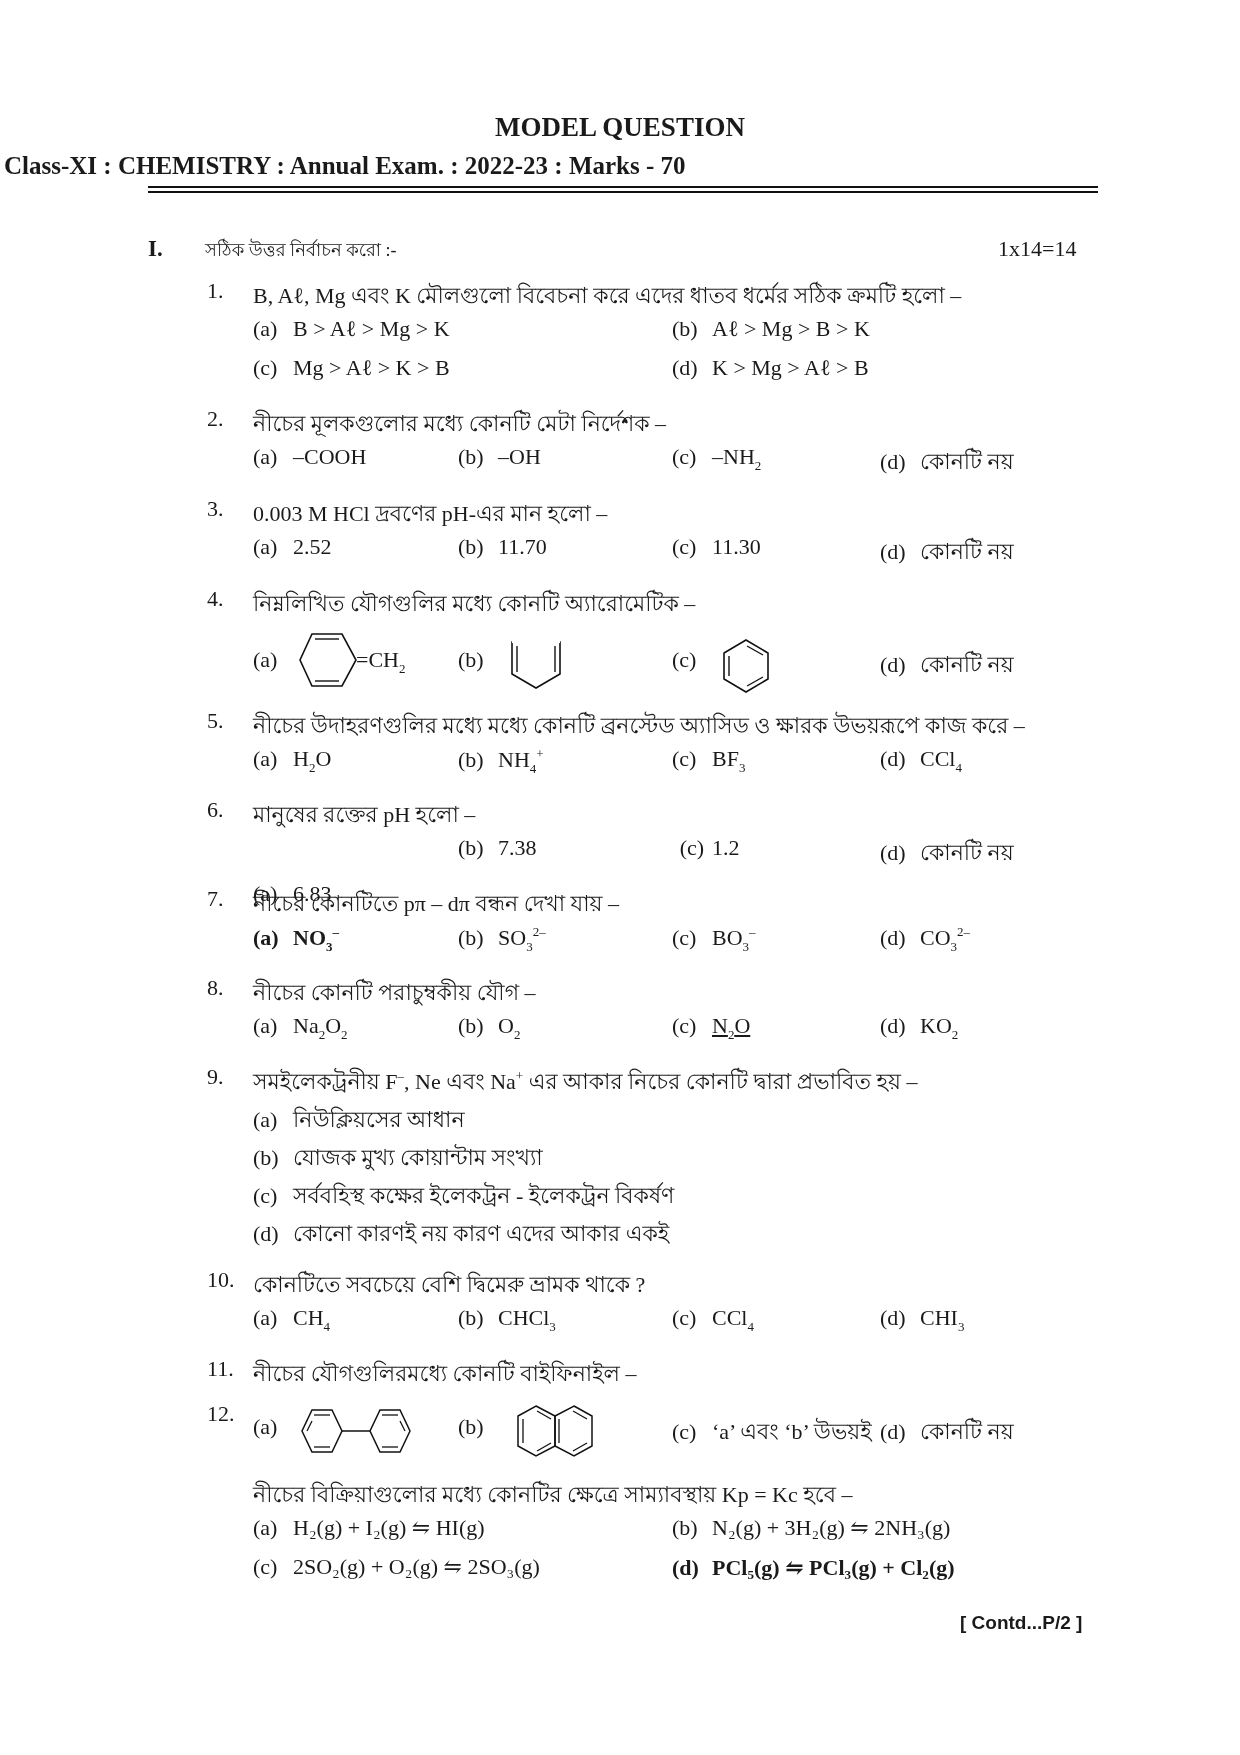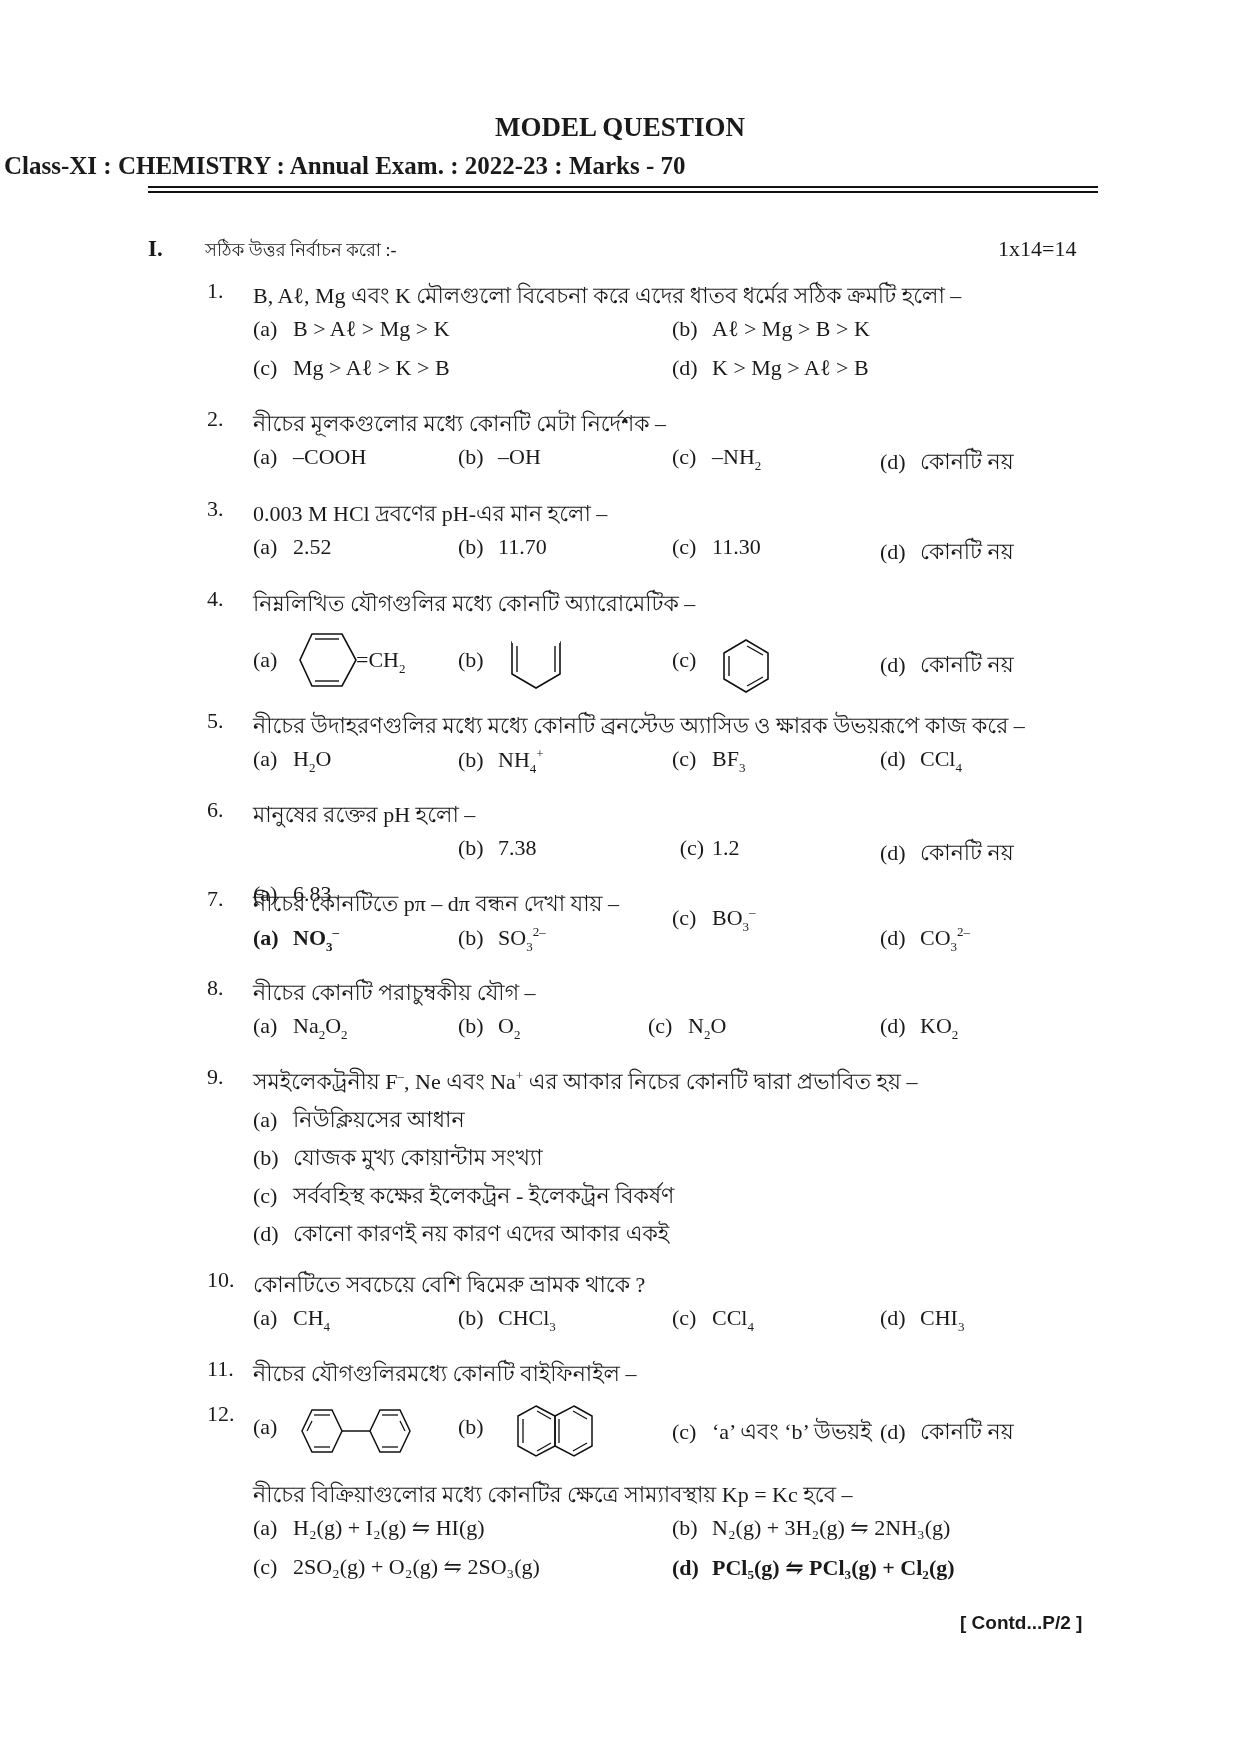--- a/index.html
+++ b/index.html
@@ -111,30 +111,30 @@
   <div class="abs opt" style="top:835px;left:458px;"><span class="lbl">(b)</span><span>7.38</span></div>
   <div class="abs opt" style="top:835px;left:672px;text-align:center;"><span class="lbl">(c)</span><span>1.2</span></div>
   <div class="abs opt" style="top:835px;left:880px;"><span class="lbl">(d)</span><span>কোনটি নয়</span></div>
 </div>
 
 <div>
   <div class="abs qnum" style="top:886px;left:207px;">7.</div>
   <div class="abs qtext" style="top:886px;left:253px;">নীচের কোনটিতে pπ – dπ বন্ধন দেখা যায় –</div>
   <div class="abs opt" style="top:924px;left:253px;font-weight:bold;"><span class="lbl">(a)</span><span>NO</span><sub>3</sub><sup>–</sup></div>
   <div class="abs opt" style="top:924px;left:458px;"><span class="lbl">(b)</span><span>SO</span><sub>3</sub><sup>2–</sup></div>
-  <div class="abs opt" style="top:904px;left:672px;"><span class="lbl">(c)</span><span>BO</span><sub>3</sub><sup>–</sup></div>
+  <div class="abs opt" style="top:924px;left:672px;"><span class="lbl">(c)</span><span>BO</span><sub>3</sub><sup>–</sup></div>
   <div class="abs opt" style="top:924px;left:880px;"><span class="lbl">(d)</span><span>CO</span><sub>3</sub><sup>2–</sup></div>
 </div>
 
 <div>
   <div class="abs qnum" style="top:975px;left:207px;">8.</div>
   <div class="abs qtext" style="top:975px;left:253px;">নীচের কোনটি পরাচুম্বকীয় যৌগ –</div>
   <div class="abs opt" style="top:1013px;left:253px;"><span class="lbl">(a)</span><span>Na</span><sub>2</sub><span>O</span><sub>2</sub></div>
   <div class="abs opt" style="top:1013px;left:458px;"><span class="lbl">(b)</span><span>O</span><sub>2</sub></div>
-  <div class="abs opt" style="top:1013px;left:648px;"><span class="lbl">(c)</span><span>N</span><sub>2</sub><span>O</span></div>
+  <div class="abs opt" style="top:1013px;left:672px;text-decoration:underline;"><span class="lbl">(c)</span><span>N</span><sub>2</sub><span>O</span></div>
   <div class="abs opt" style="top:1013px;left:880px;"><span class="lbl">(d)</span><span>KO</span><sub>2</sub></div>
 </div>
 
 <div>
   <div class="abs qnum" style="top:1064px;left:207px;">9.</div>
   <div class="abs qtext" style="top:1064px;left:253px;"><span>সমইলেকট্রনীয় F</span><sup>–</sup><span>, Ne এবং Na</span><sup>+</sup><span> এর আকার নিচের কোনটি দ্বারা প্রভাবিত হয় –</span></div>
   <div class="abs opt" style="top:1102px;left:253px;"><span class="lbl">(a)</span><span>নিউক্লিয়সের আধান</span></div>
   <div class="abs opt" style="top:1140px;left:253px;"><span class="lbl">(b)</span><span>যোজক মুখ্য কোয়ান্টাম সংখ্যা</span></div>
   <div class="abs opt" style="top:1178px;left:253px;"><span class="lbl">(c)</span><span>সর্ববহিস্থ কক্ষের ইলেকট্রন - ইলেকট্রন বিকর্ষণ</span></div>
   <div class="abs opt" style="top:1216px;left:253px;"><span class="lbl">(d)</span><span>কোনো কারণই নয় কারণ এদের আকার একই</span></div>

